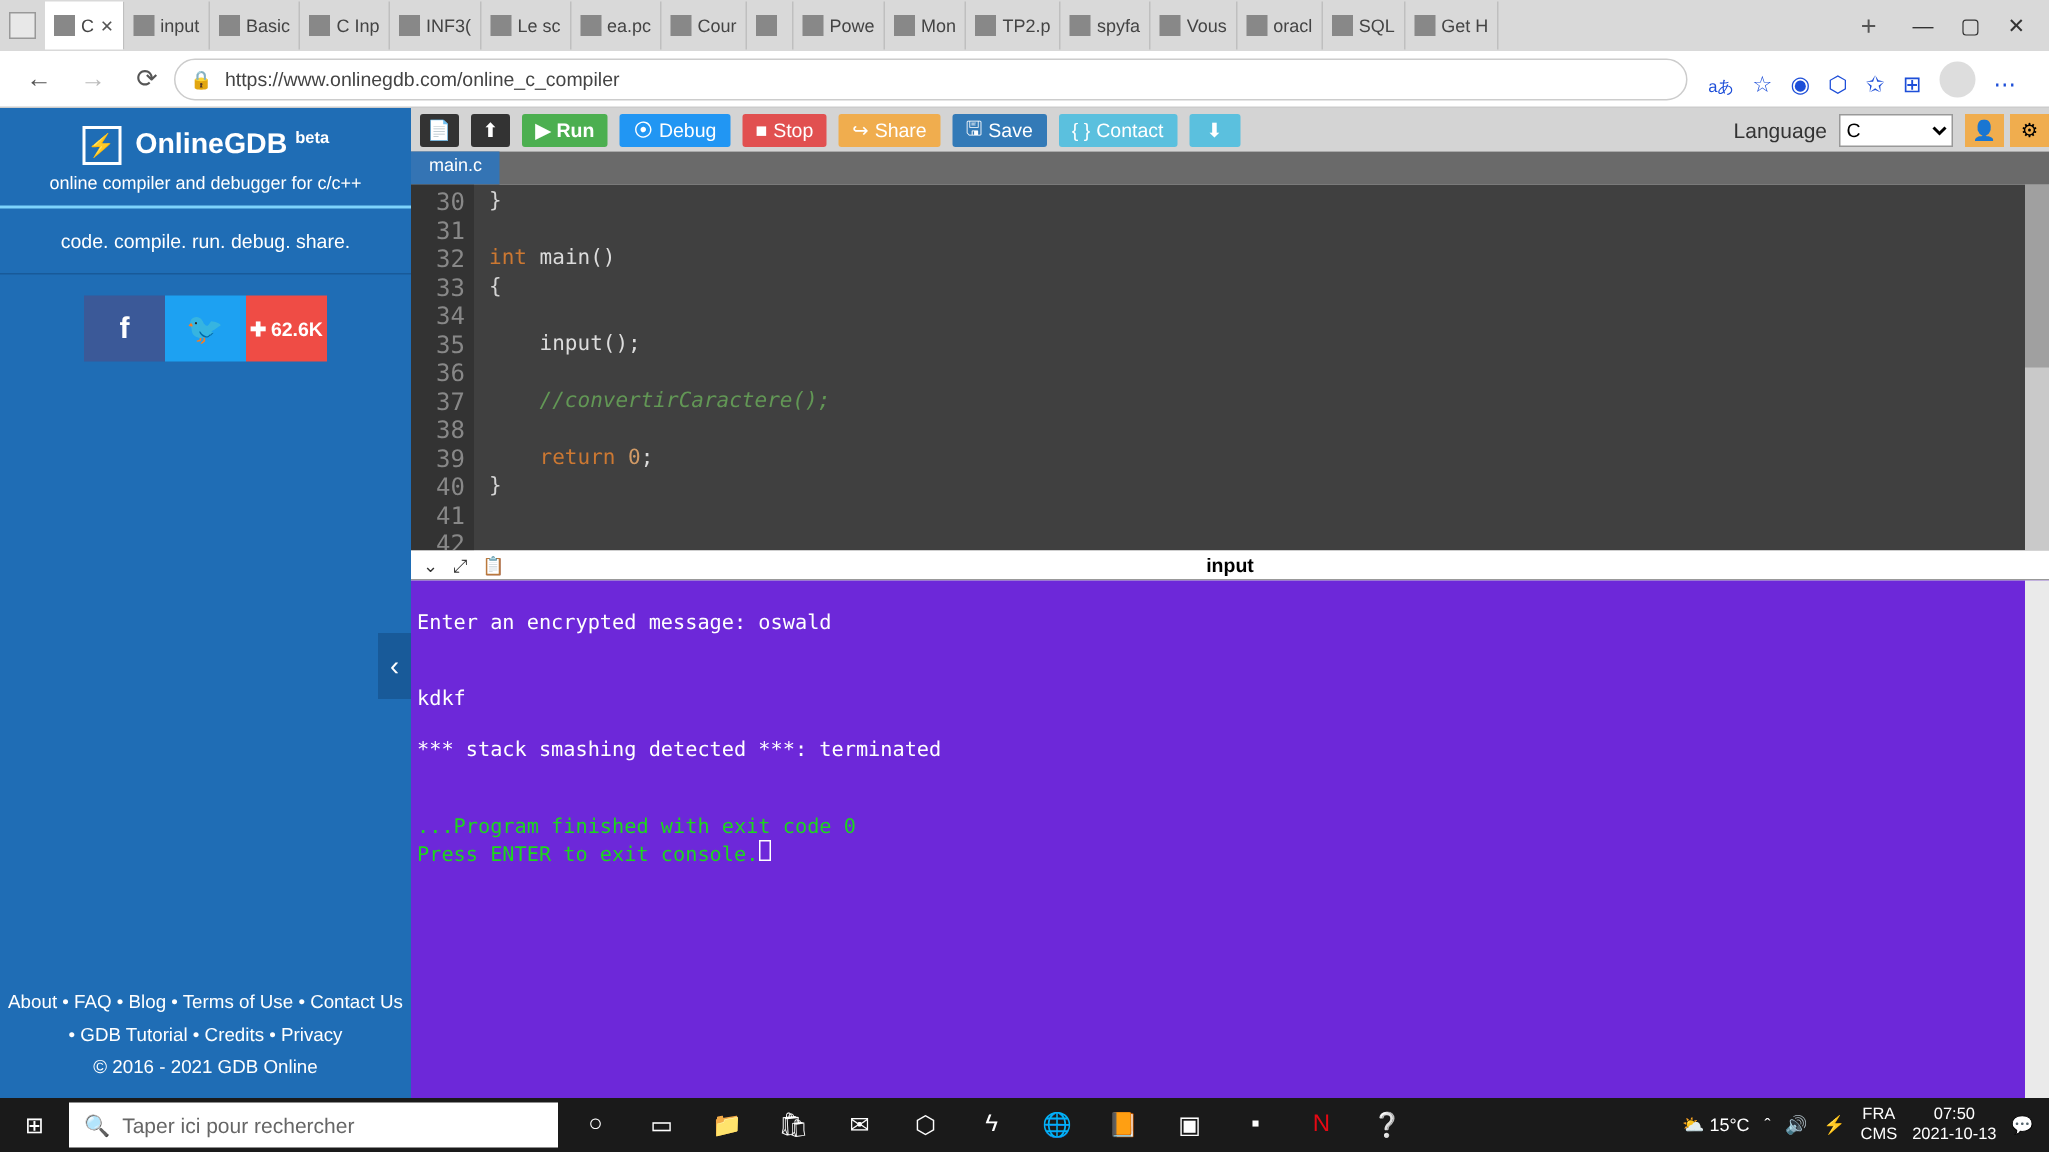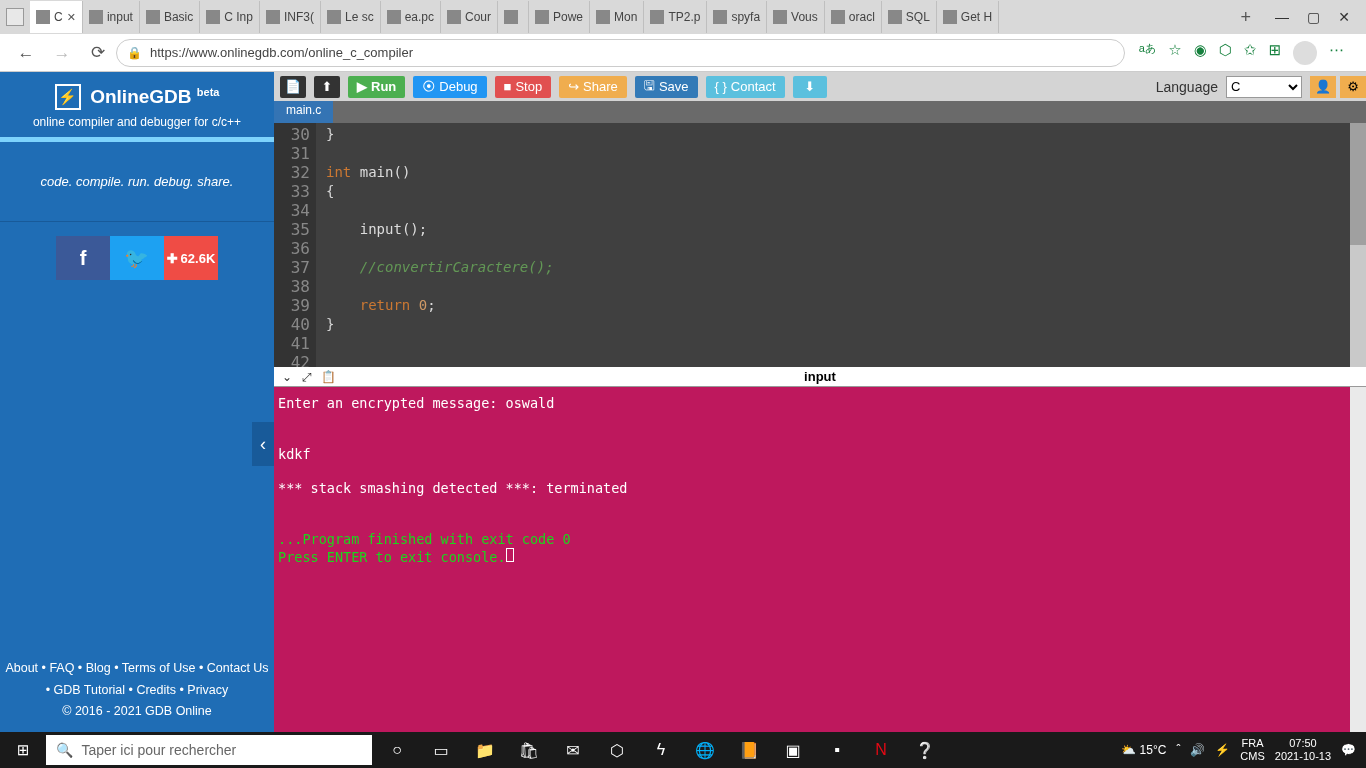--- a/index.html
+++ b/index.html
@@ -11,30 +11,30 @@
 .tab { height: 32px; display: flex; align-items: center; padding: 0 6px; border-right: 1px solid #bfbfbf; font-size: 12px; color: #444; gap:4px; cursor:pointer; max-width:78px; white-space:nowrap; overflow:hidden;}
 .tab.active { background: #fff; }
 .tab-favicon { width:14px; height:14px; background:#888; display:inline-block; }
 .tab-close { font-size:11px; color:#555;}
 .win-controls-right { display:flex; gap:18px; padding:0 16px; margin-left:auto; color:#333; font-size:14px;}
 .addr-bar { height:38px; background:#fff; display:flex; align-items:center; padding:0 8px; border-bottom:1px solid #ccc; }
 .nav-btn { width:26px; height:26px; display:flex; align-items:center; justify-content:center; color:#555; font-size:17px; margin:0 5px; cursor:pointer;}
 .nav-btn.dis { color:#bbb; }
 .url-box { flex:1; height:28px; border:1px solid #ccc; border-radius:14px; display:flex; align-items:center; padding:0 10px; font-size:13px; color:#444; gap:8px;}
 .url-box .lock { color:#666; font-size:12px;}
-.addr-icons { display:flex; gap:12px; padding:0 14px; color:#15803d; font-size:15px; align-items:flex-start;}
+.addr-icons { display:flex; gap:12px; padding:0 14px; color:#1d4ed8; font-size:15px; align-items:flex-end;}
 .avatar { width:24px; height:24px; border-radius:50%; background:#ddd; }
 .content { position:absolute; top:72px; left:0; right:0; bottom:36px; display:flex; }
 .sidebar { width:274px; background:#1f6db5; color:#fff; display:flex; flex-direction:column; position:relative;}
 .logo-area { text-align:center; padding:12px 5px 8px;}
 .logo-box { width:26px; height:26px; border:2px solid #fff; display:inline-flex; align-items:center; justify-content:center; font-weight:bold; font-size:15px; vertical-align:middle;}
 .logo-text { display:inline-block; vertical-align:middle; margin-left:6px; font-size:19px; font-weight:bold;}
 .logo-beta { font-size:11px; vertical-align:super;}
 .tagline { font-size:12px; margin-top:5px;}
-.motto { font-style:italic; font-size:13px; text-align:center; padding:32px 5px; border-top:5px solid #7dd3fc; border-bottom:1px solid #185a99; }
+.motto { font-size:13px; text-align:center; padding:14px 5px; border-top:2px solid #7dd3fc; border-bottom:1px solid #185a99; }
 .menu-item { text-align:center; padding:6px; font-size:14px; font-weight:bold; border-top:1px solid #2876bd; border-bottom:1px solid #185a99; cursor:pointer;}
 .menu-item .new-badge { background:#e15050; color:#fff; font-size:9px; padding:1px 5px; border-radius:2px; margin-left:4px; font-weight:normal;}
 .social-row { display:flex; justify-content:center; gap:0; padding:14px 0;}
 .social-btn { width:54px; height:44px; display:flex; align-items:center; justify-content:center; color:#fff; font-size:20px; font-weight:bold;}
 .fb { background:#3b5998; }
 .tw { background:#1da1f2; }
 .plus { background:#ef4c45; font-size:13px; font-weight:bold; gap:3px;}
 .collapse-handle { position:absolute; right:-0px; top:350px; width:22px; height:44px; background:#185a99; color:#fff; display:flex; align-items:center; justify-content:center; font-size:18px;}
 .footer-links { margin-top:auto; text-align:center; font-size:12.5px; padding:10px 5px; line-height:1.7;}
 .main { flex:1; display:flex; flex-direction:column; }
@@ -62,21 +62,21 @@
 .kw { color:#cc7832; }
 .fn { color:#dcdcdc; }
 .num { color:#d19a66; }
 .cm { color:#629755; font-style:italic;}
 .punct { color:#d4d4d4; }
 .editor-scrollbar { width:16px; background:#c9c9c9; position:relative;}
 .scroll-thumb { position:absolute; top:0; left:0; right:0; height:50%; background:#a0a0a0;}
 .term-header { height:20px; background:#fff; display:flex; align-items:center; position:relative; border-bottom:1px solid #999; font-size:12px;}
 .term-controls { display:flex; gap:10px; padding-left:8px; color:#333;}
 .term-tab { position:absolute; left:50%; transform:translateX(-50%); font-weight:bold; font-size:13px;}
-.terminal { flex:1; background:#be185d; color:#fff; font-family:'Consolas', monospace; font-size:13.5px; padding:8px 4px; line-height:17px; white-space:pre; position:relative;}
+.terminal { flex:1; background:#6d28d9; color:#fff; font-family:'Consolas', monospace; font-size:13.5px; padding:20px 4px; line-height:17px; white-space:pre; position:relative;}
 .term-green { color:#1dd61d; }
 .cursor { display:inline-block; width:8px; height:14px; border:1px solid #fff;}
 .term-scroll { width:16px; background:#eaeaea; position:absolute; right:0; top:0; bottom:0;}
 .taskbar { position:absolute; bottom:0; left:0; right:0; height:36px; background:#1a1a1a; display:flex; align-items:center; color:#fff;}
 .start-btn { width:46px; height:36px; display:flex; align-items:center; justify-content:center; font-size:15px;}
 .search-box { width:326px; height:30px; background:#fff; color:#666; display:flex; align-items:center; padding:0 10px; font-size:14px; gap:8px;}
 .task-icons { display:flex; gap:22px; padding:0 14px; align-items:center;}
 .task-icon { width:22px; height:22px; display:flex; align-items:center; justify-content:center; font-size:16px;}
 .tray { margin-left:auto; display:flex; align-items:center; gap:10px; padding:0 10px; font-size:12px;}
 .tray-text { text-align:center; line-height:13px; font-size:11px;}

